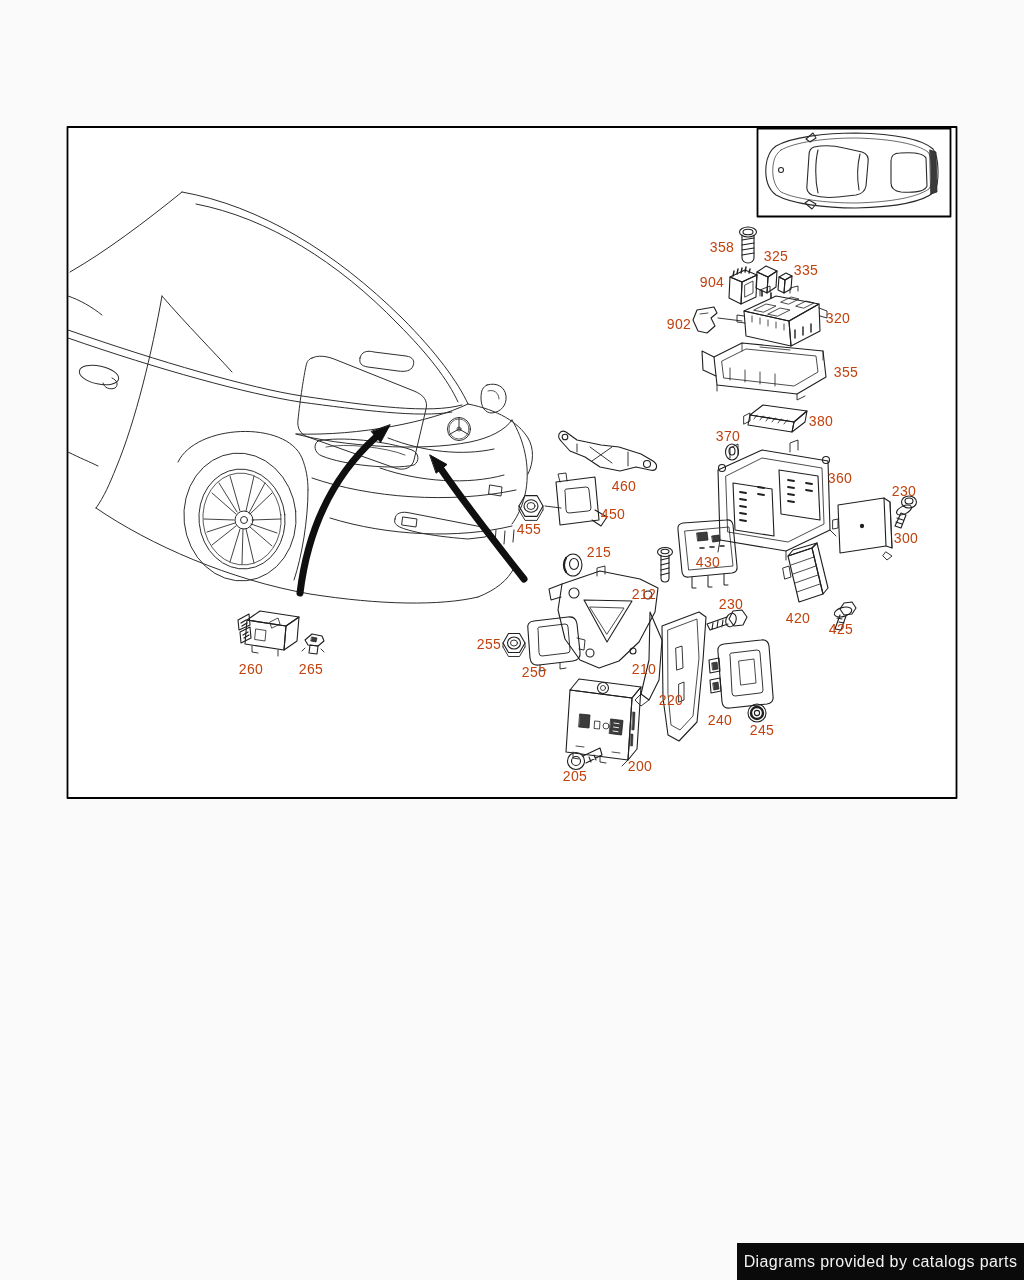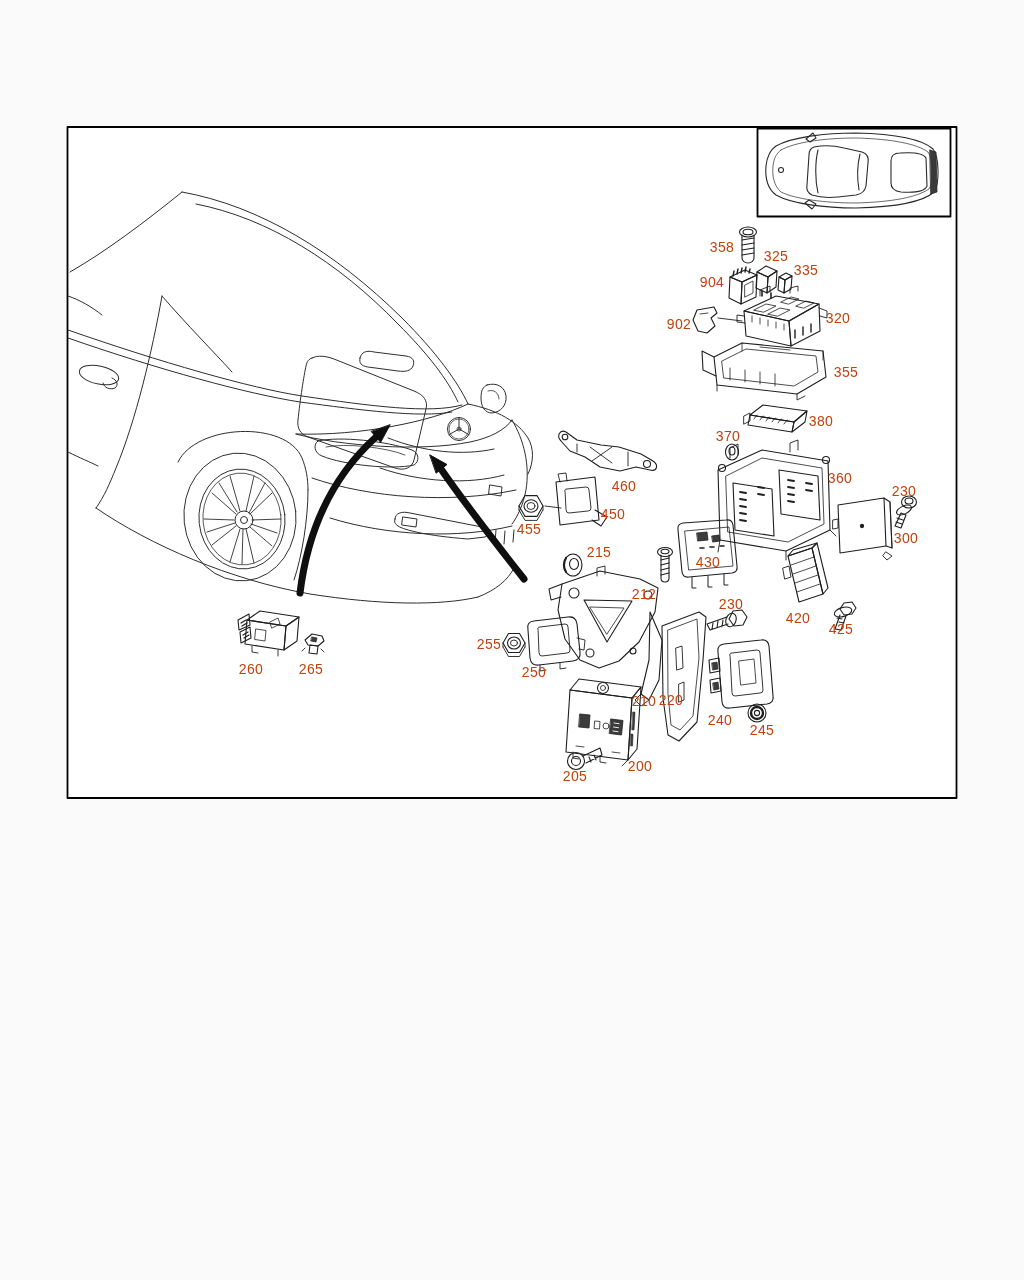--- a/index.html
+++ b/index.html
@@ -370,24 +370,27 @@
       <div class="part-label" style="left: 613px; top: 514px;">450</div>
       <div class="part-label" style="left: 529px; top: 529px;">455</div>
       <div class="part-label" style="left: 599px; top: 552px;">215</div>
       <div class="part-label" style="left: 644px; top: 551px; margin-top: 43px;">212</div>
       <div class="part-label" style="left: 708px; top: 562px;">430</div>
       <div class="part-label" style="left: 731px; top: 604px;">230</div>
       <div class="part-label" style="left: 798px; top: 618px;">420</div>
       <div class="part-label" style="left: 841px; top: 629px;">425</div>
       <div class="part-label" style="left: 489px; top: 644px;">255</div>
       <div class="part-label" style="left: 534px; top: 672px;">250</div>
-      <div class="part-label" style="left: 644px; top: 669px; margin-top: 32px;">210</div>
+      <div class="part-label" style="left: 644px; top: 669px;">210</div>
       <div class="part-label" style="left: 671px; top: 700px;">220</div>
       <div class="part-label" style="left: 720px; top: 720px;">240</div>
       <div class="part-label" style="left: 762px; top: 730px;">245</div>
       <div class="part-label" style="left: 640px; top: 766px;">200</div>
       <div class="part-label" style="left: 575px; top: 776px;">205</div>
       <div class="part-label" style="left: 251px; top: 669px;">260</div>
       <div class="part-label" style="left: 311px; top: 669px;">265</div>
     </div>
 
+  <div id="watermark">
+    <span>Diagrams provided by catalogs parts</span>
+  </div>
 
 </div>
 
 </body></html>

